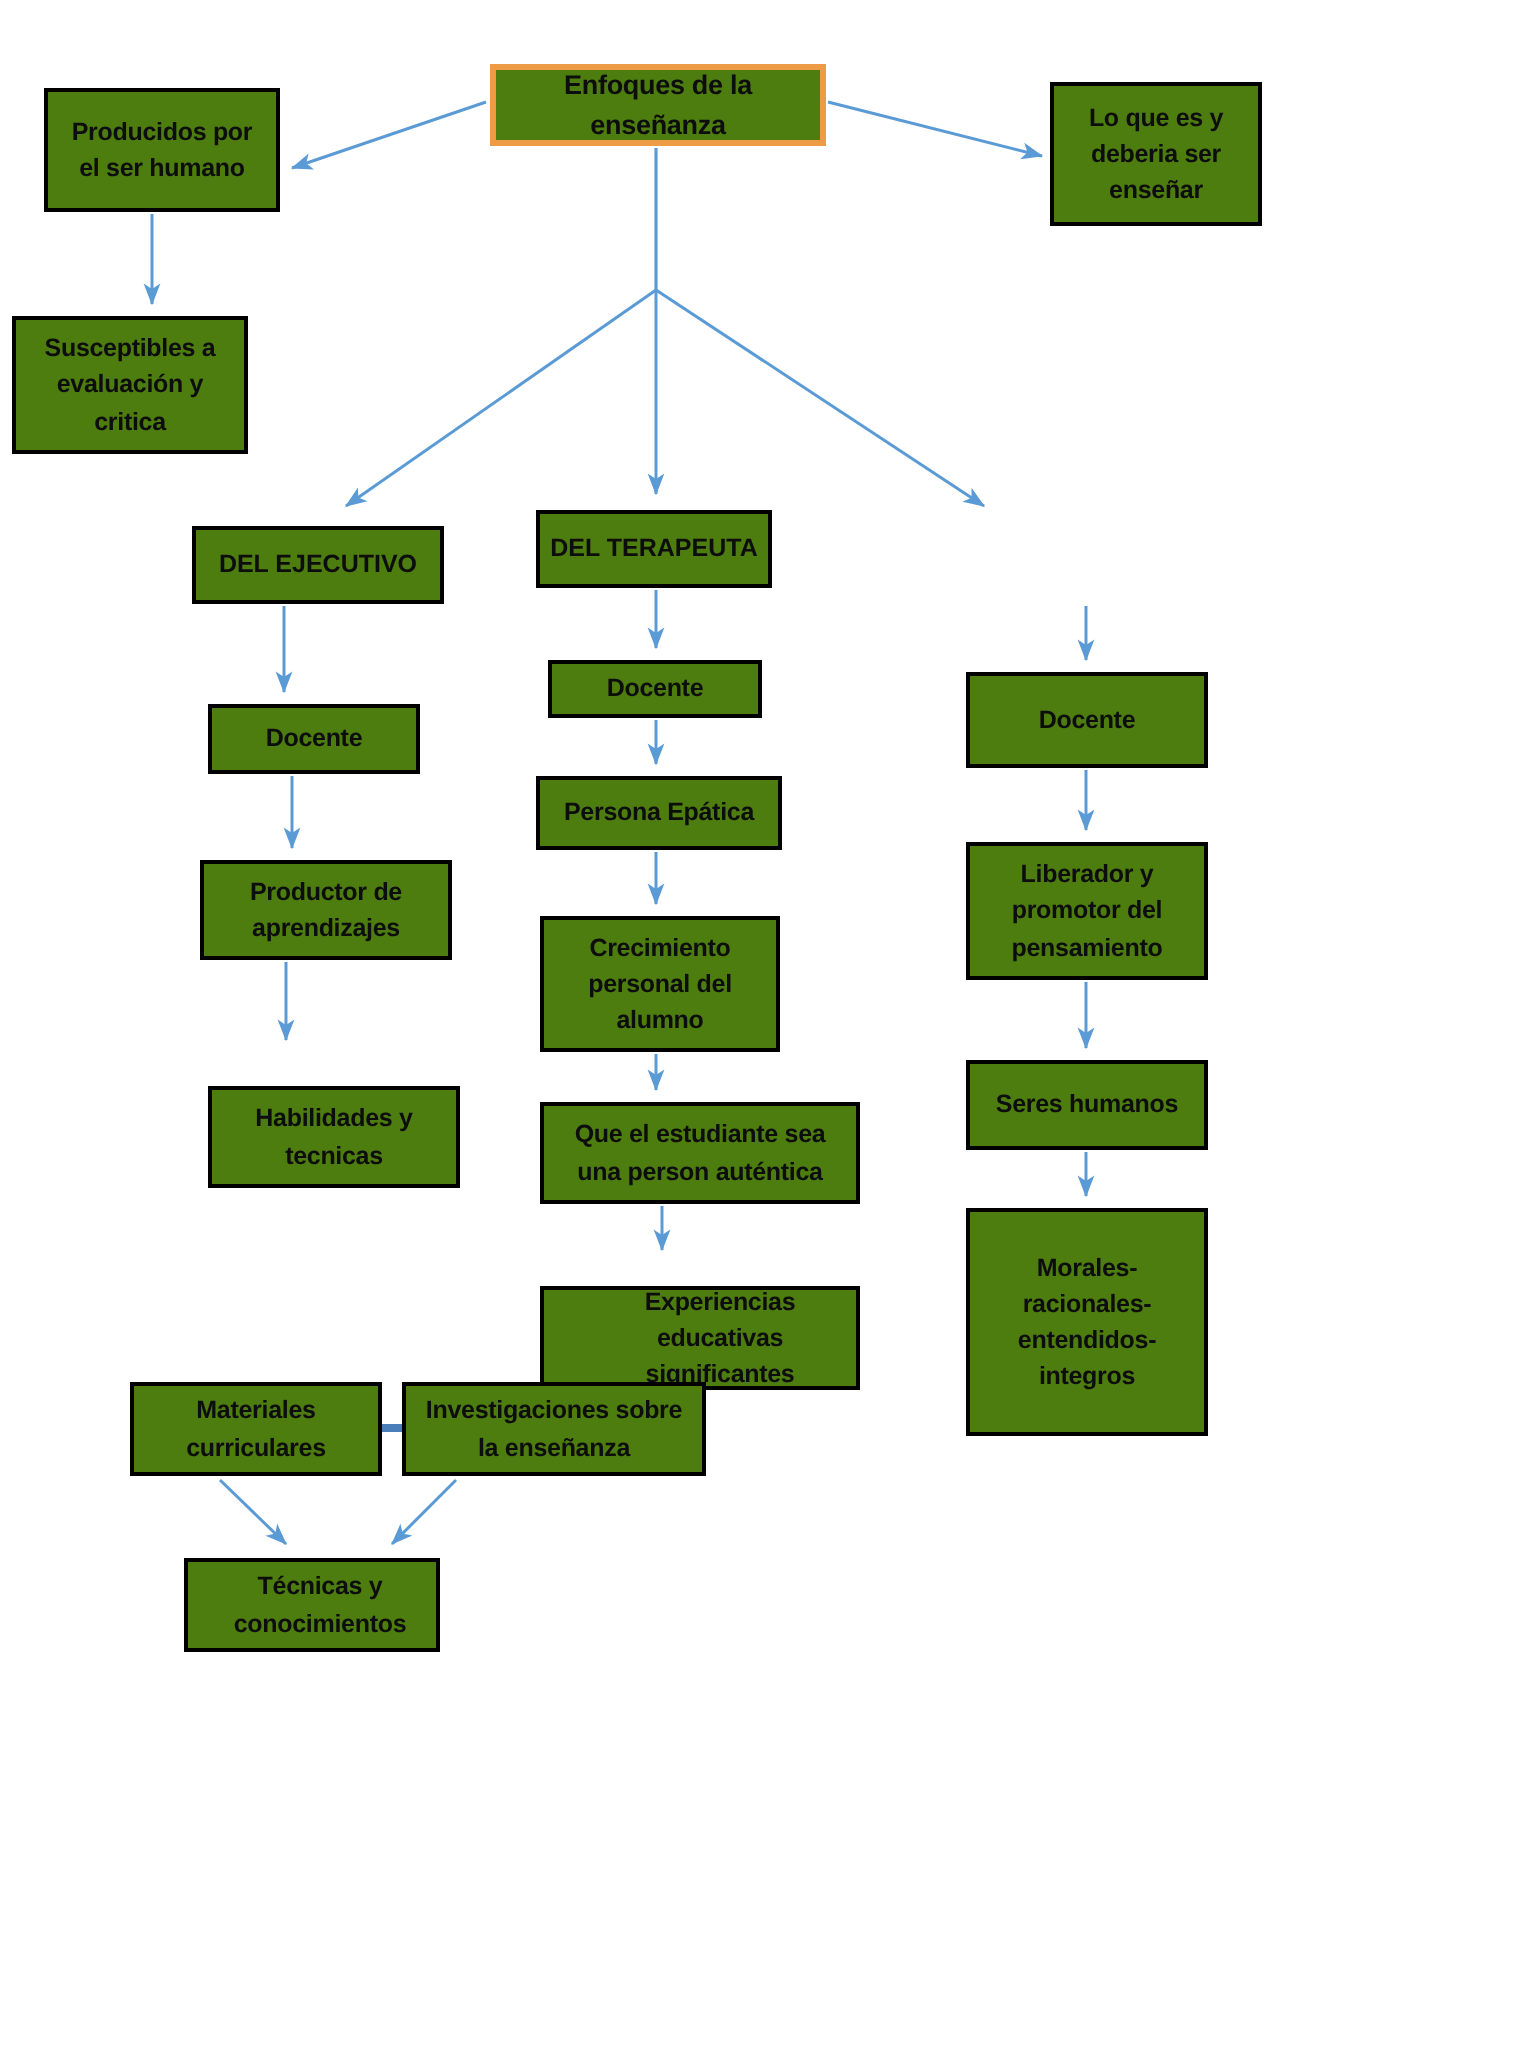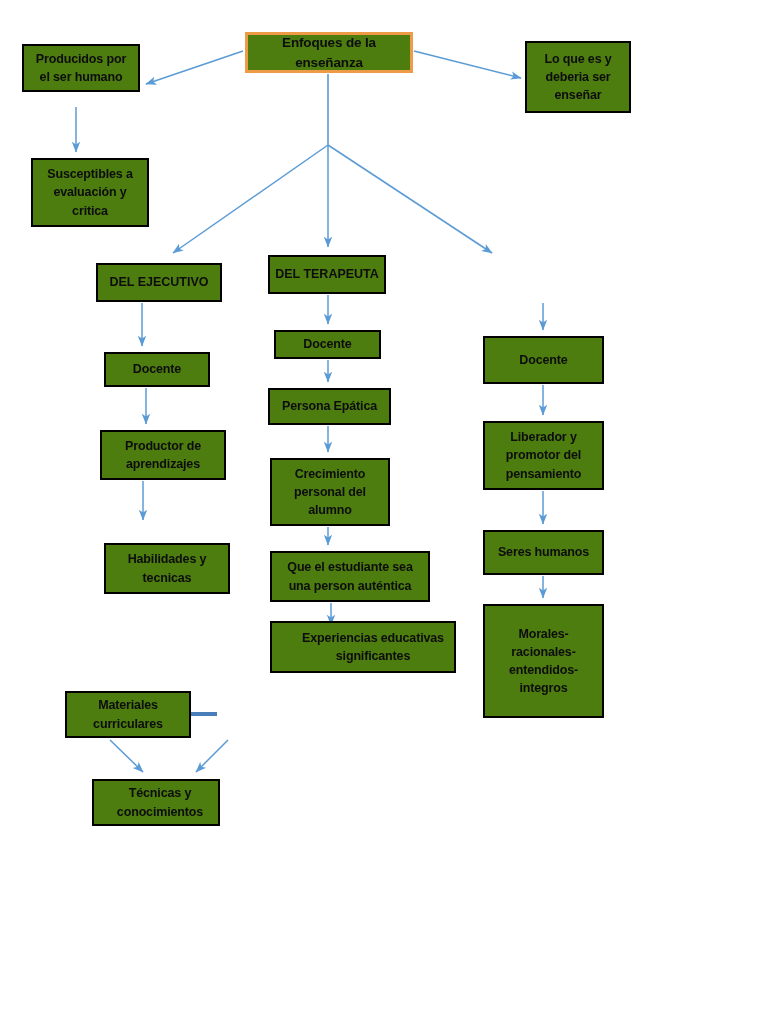--- a/index.html
+++ b/index.html
@@ -96,26 +96,26 @@
 
     <path d="M188,714 L217,714" stroke="#4A7EBB" stroke-width="4" fill="none"></path>
     <path d="M110,740 L143,772" stroke="#5B9BD5" stroke-width="1.5" fill="none" marker-end="url(#ah)"></path>
     <path d="M228,740 L196,772" stroke="#5B9BD5" stroke-width="1.5" fill="none" marker-end="url(#ah)"></path>
   </svg>
 
   <div class="node root" style="left:245px;top:32px;width:168px;height:41px;">
     <span class="txt">Enfoques de la enseñanza</span>
   </div>
 
-  <div class="node" style="left:22px;top:44px;width:118px;height:48px;">
+  <div class="node" style="left:22px;top:44px;width:118px;height:62px;">
     <span class="txt">Producidos por
 el ser humano</span>
   </div>
 
-  <div class="node" style="left:31px;top:158px;width:118px;height:69px;">
+  <div class="node" style="left:6px;top:158px;width:118px;height:69px;">
     <span class="txt">Susceptibles a
 evaluación y
 critica</span>
   </div>
 
   <div class="node" style="left:525px;top:41px;width:106px;height:72px;">
     <span class="txt">Lo que es y
 deberia ser
 enseñar</span>
   </div>
@@ -155,21 +155,21 @@
     <span class="txt">Crecimiento
 personal del
 alumno</span>
   </div>
 
   <div class="node" style="left:270px;top:551px;width:160px;height:51px;">
     <span class="txt">Que el estudiante sea
 una person auténtica</span>
   </div>
 
-  <div class="node" style="left:270px;top:621px;width:186px;height:52px;padding-left:24px;">
+  <div class="node" style="left:270px;top:643px;width:160px;height:52px;padding-left:24px;">
     <span class="txt">Experiencias educativas
 significantes</span>
   </div>
 
   <div class="node" style="left:483px;top:336px;width:121px;height:48px;">
     <span class="txt">Docente</span>
   </div>
 
   <div class="node" style="left:483px;top:421px;width:121px;height:69px;">
     <span class="txt">Liberador y
@@ -186,19 +186,23 @@
 racionales-
 entendidos-
 integros</span>
   </div>
 
   <div class="node" style="left:65px;top:691px;width:126px;height:47px;">
     <span class="txt">Materiales
 curriculares</span>
   </div>
 
+  <div class="node" style="left:201px;top:691px;width:152px;height:47px;">
+    <span class="txt">Investigaciones sobre
+la enseñanza</span>
+  </div>
 
   <div class="node" style="left:92px;top:779px;width:128px;height:47px;padding-left:12px;">
     <span class="txt">Técnicas y
 conocimientos</span>
   </div>
 
 </div>
 
 </body></html>

